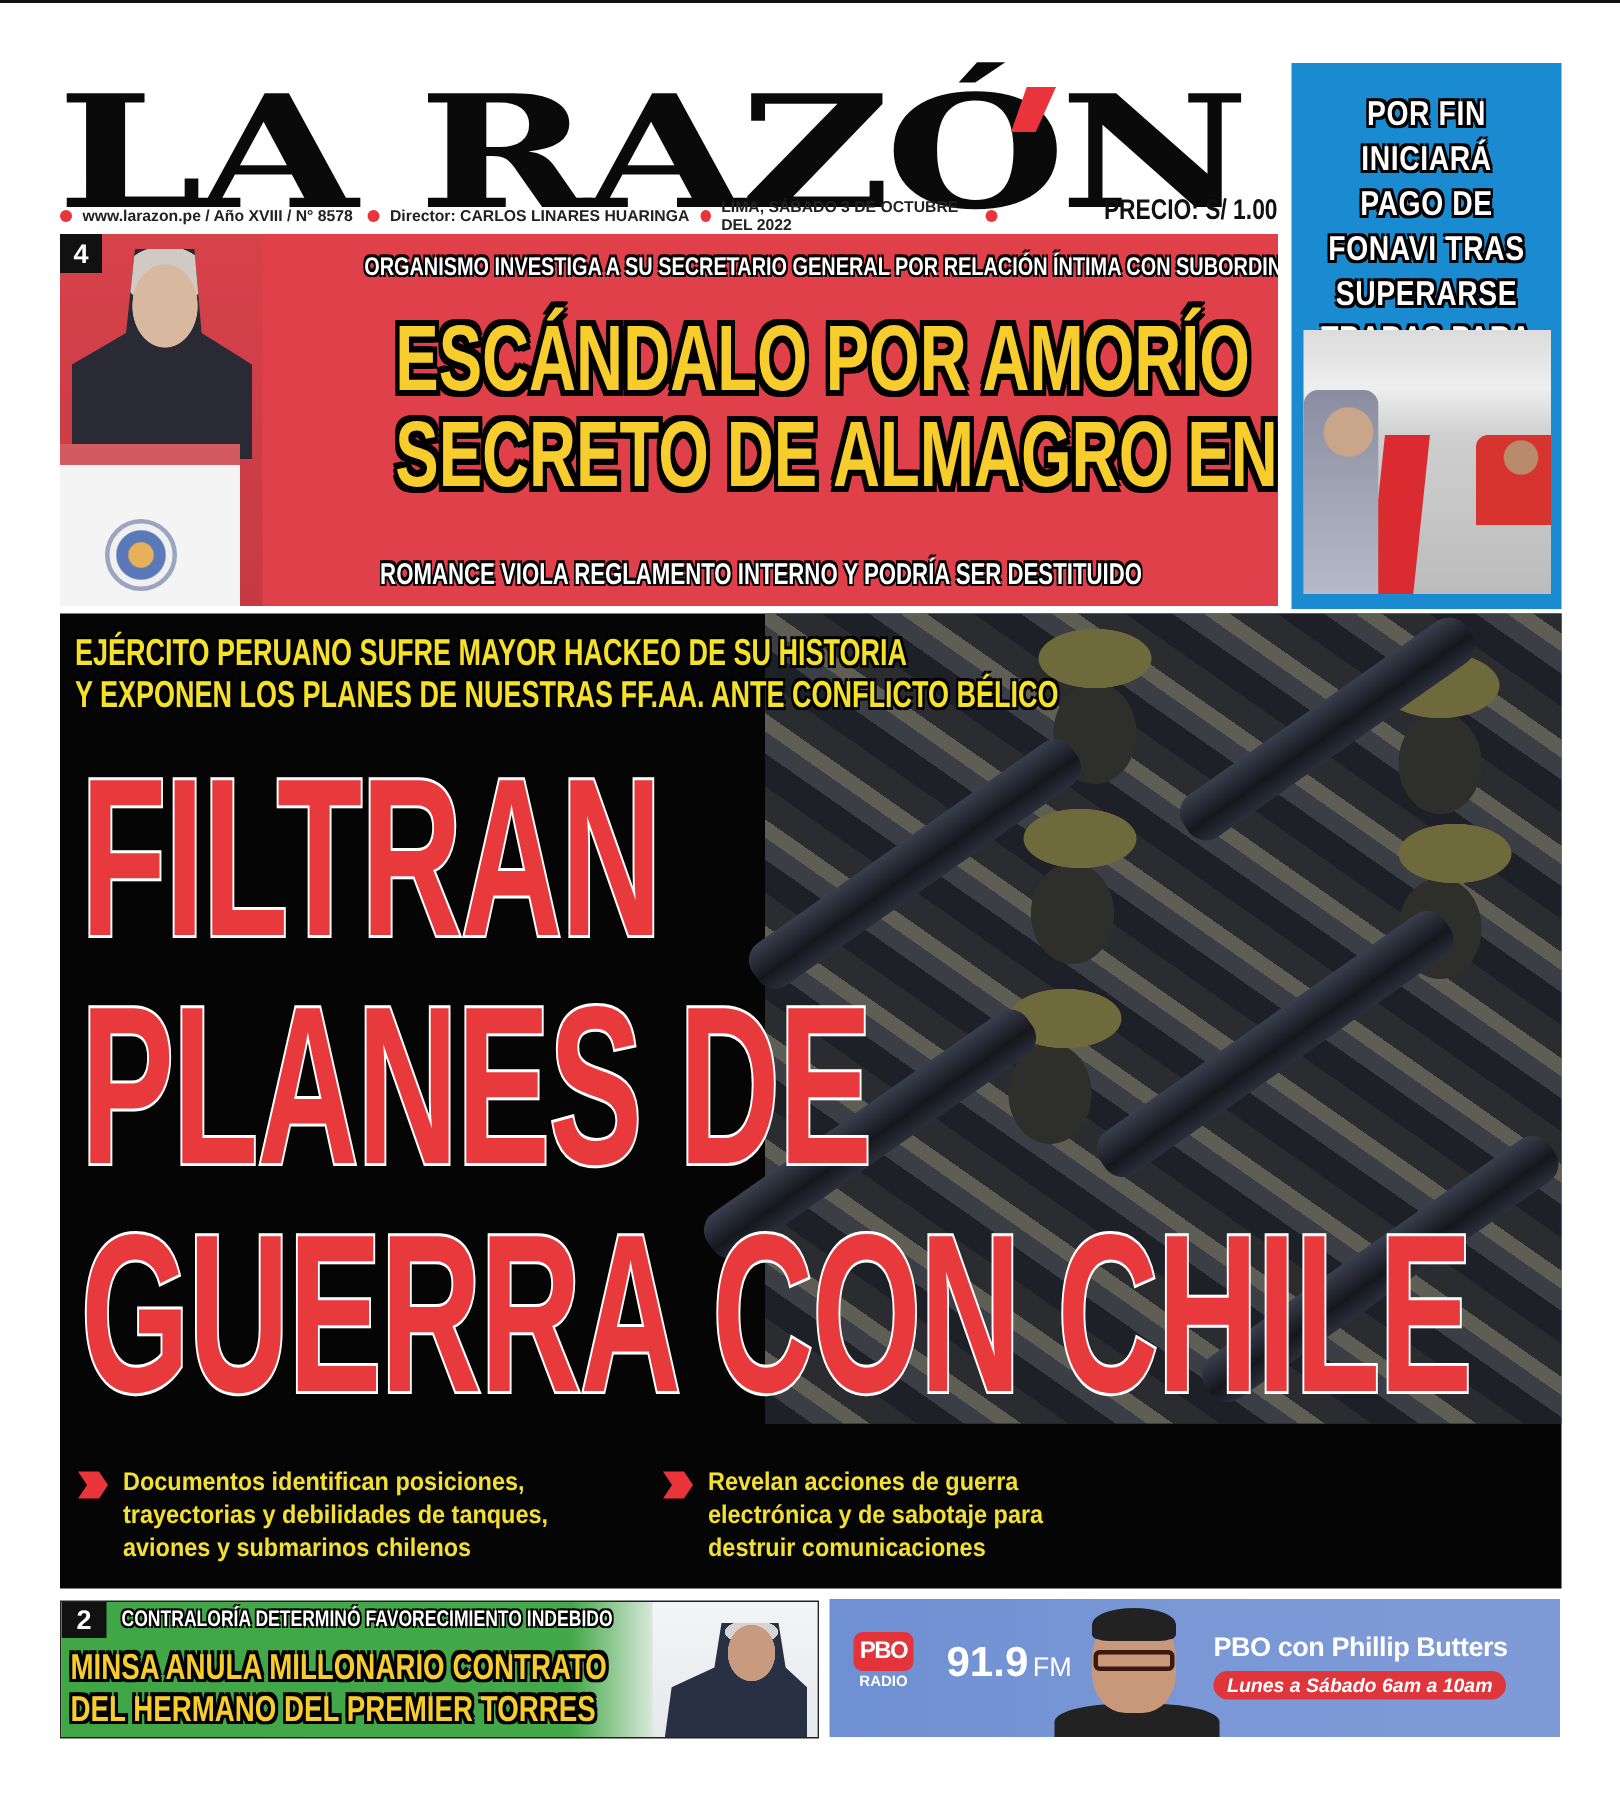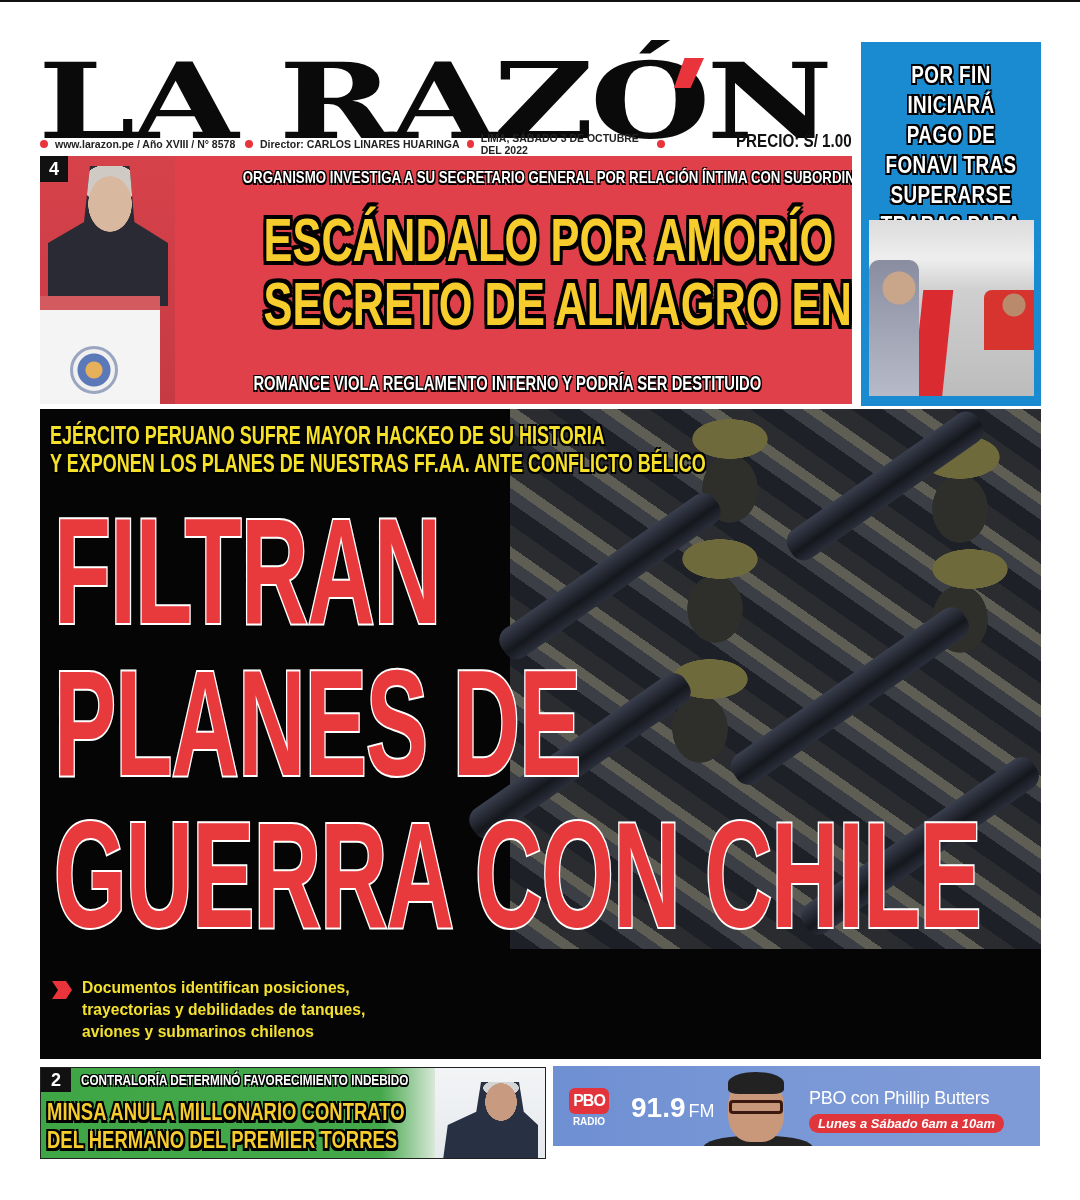--- a/index.html
+++ b/index.html
@@ -67,31 +67,31 @@
   
   .s2 { position: absolute; left: 40px; top: 1067px; width: 506px; height: 92px; background: #fff; border: 1px solid #222; overflow: hidden; }
   .s2-green { position: absolute; left: 0; top: 0; width: 400px; height: 92px; background: linear-gradient(90deg, #3fa646 0%, #44a84a 85%, #e9efe9 100%); }
   .s2 .badge-num { width: 30px; height: 24px; line-height: 24px; }
   .s2-kicker { position: absolute; left: 40px; top: 3px; font-weight: 900; font-size: 15px; color: #fff; text-shadow: -1.5px -1.5px 0 #000, 1.5px -1.5px 0 #000, -1.5px 1.5px 0 #000, 1.5px 1.5px 0 #000; transform: scaleX(0.78); transform-origin: left top; white-space: nowrap; }
   .s2-head { position: absolute; left: 6px; top: 30px; font-weight: 900; font-size: 24px; line-height: 28px; color: #f6cd2c; text-shadow: -2.5px -2.5px 0 #000, 2.5px -2.5px 0 #000, -2.5px 2.5px 0 #000, 2.5px 2.5px 0 #000, 0 2.5px 0 #000, 2.5px 0 0 #000; transform: scaleX(0.77); transform-origin: left top; white-space: nowrap; }
   .s2-photo { position: absolute; right: 0; top: 0; width: 110px; height: 92px; background: linear-gradient(#f2f4f6, #e6e9ec); }
   .s2-photo .p { position: absolute; left: 8px; top: 14px; width: 95px; height: 78px; background: radial-gradient(ellipse 16px 19px at 58px 20px, #c89a80 98%, transparent 100%), radial-gradient(ellipse 18px 8px at 58px 6px, #d4d4d4 98%, transparent 100%), linear-gradient(#283043, #283043); clip-path: polygon(40% 0, 80% 0, 85% 38%, 100% 55%, 100% 100%, 0 100%, 5% 55%, 35% 38%); }
 
   
-  .ad { position: absolute; left: 553px; top: 1066px; width: 487px; height: 80px; background: linear-gradient(90deg, #6e8fd2 0%, #7a98d6 50%, #7f9bd7 100%); overflow: hidden; }
+  .ad { position: absolute; left: 553px; top: 1066px; width: 487px; height: 92px; background: linear-gradient(90deg, #6e8fd2 0%, #7a98d6 50%, #7f9bd7 100%); overflow: hidden; }
   .pbo-logo { position: absolute; left: 16px; top: 22px; width: 40px; height: 26px; background: #e3343b; border-radius: 6px; color: #fff; font-weight: 900; font-size: 16px; text-align: center; line-height: 26px; letter-spacing: -1px; }
   .pbo-radio { position: absolute; left: 16px; top: 50px; width: 40px; text-align: center; color: #fff; font-weight: 900; font-size: 10px; }
   .freq { position: absolute; left: 78px; top: 26px; color: #fff; font-size: 28px; font-weight: bold; }
   .freq small { font-size: 18px; font-weight: normal; margin-left: 3px; }
   .host { position: absolute; left: 150px; top: 4px; width: 110px; height: 92px; }
   .host .head { position: absolute; left: 25px; top: 6px; width: 56px; height: 66px; border-radius: 45% 45% 40% 40%; background: #c9987a; }
   .host .hair { position: absolute; left: 25px; top: 2px; width: 56px; height: 22px; border-radius: 50% 50% 20% 20%; background: #222; }
   .host .glasses { position: absolute; left: 26px; top: 30px; width: 54px; height: 14px; border: 3px solid #3a1a10; border-radius: 4px; }
   .host .body { position: absolute; left: 0; top: 66px; width: 110px; height: 30px; background: #222; border-radius: 40% 40% 0 0; }
-  .ad-title { position: absolute; left: 256px; top: 22px; color: #fff; font-size: 18px; font-weight: normal; letter-spacing: -0.3px; }
+  .ad-title { position: absolute; left: 256px; top: 22px; color: #fff; font-size: 18px; font-weight: bold; letter-spacing: -0.3px; }
   .ad-sched { position: absolute; left: 256px; top: 48px; background: #e0353b; color: #fff; font-size: 13px; font-weight: bold; padding: 2px 9px; border-radius: 10px; font-style: italic; }
 </style>
 </head>
 <body>
 
 <div class="topline"></div>
 
 <div class="masthead">
   <div class="logo">LA RAZÓN</div>
   <div class="logo-accent"></div>
@@ -159,20 +159,28 @@
   </div>
   <div class="bullets">
     <div class="bullet">
       <svg class="chev" viewBox="0 0 22 22">
           <path d="M0 2 L8 2 L14 11 L8 20 L0 20 L6 11Z M8 2 L14 2 L20 11 L14 20 L8 20 L14 11Z" fill="#e8343a"></path>
         </svg>
       <span class="txt">Documentos identifican posiciones,
 trayectorias y debilidades de tanques,
 aviones y submarinos chilenos</span>
     </div>
+    <div class="bullet">
+      <svg class="chev" viewBox="0 0 22 22">
+          <path d="M0 2 L8 2 L14 11 L8 20 L0 20 L6 11Z M8 2 L14 2 L20 11 L14 20 L8 20 L14 11Z" fill="#e8343a"></path>
+        </svg>
+      <span class="txt">Revelan acciones de guerra
+electrónica y de sabotaje para
+destruir comunicaciones</span>
+    </div>
   </div>
 </div>
 
 <div class="s2">
   <div class="s2-green"></div>
   <div class="s2-photo">
     <div class="p"></div>
   </div>
   <div class="badge-num">2</div>
   <div class="s2-kicker">CONTRALORÍA DETERMINÓ FAVORECIMIENTO INDEBIDO</div>

